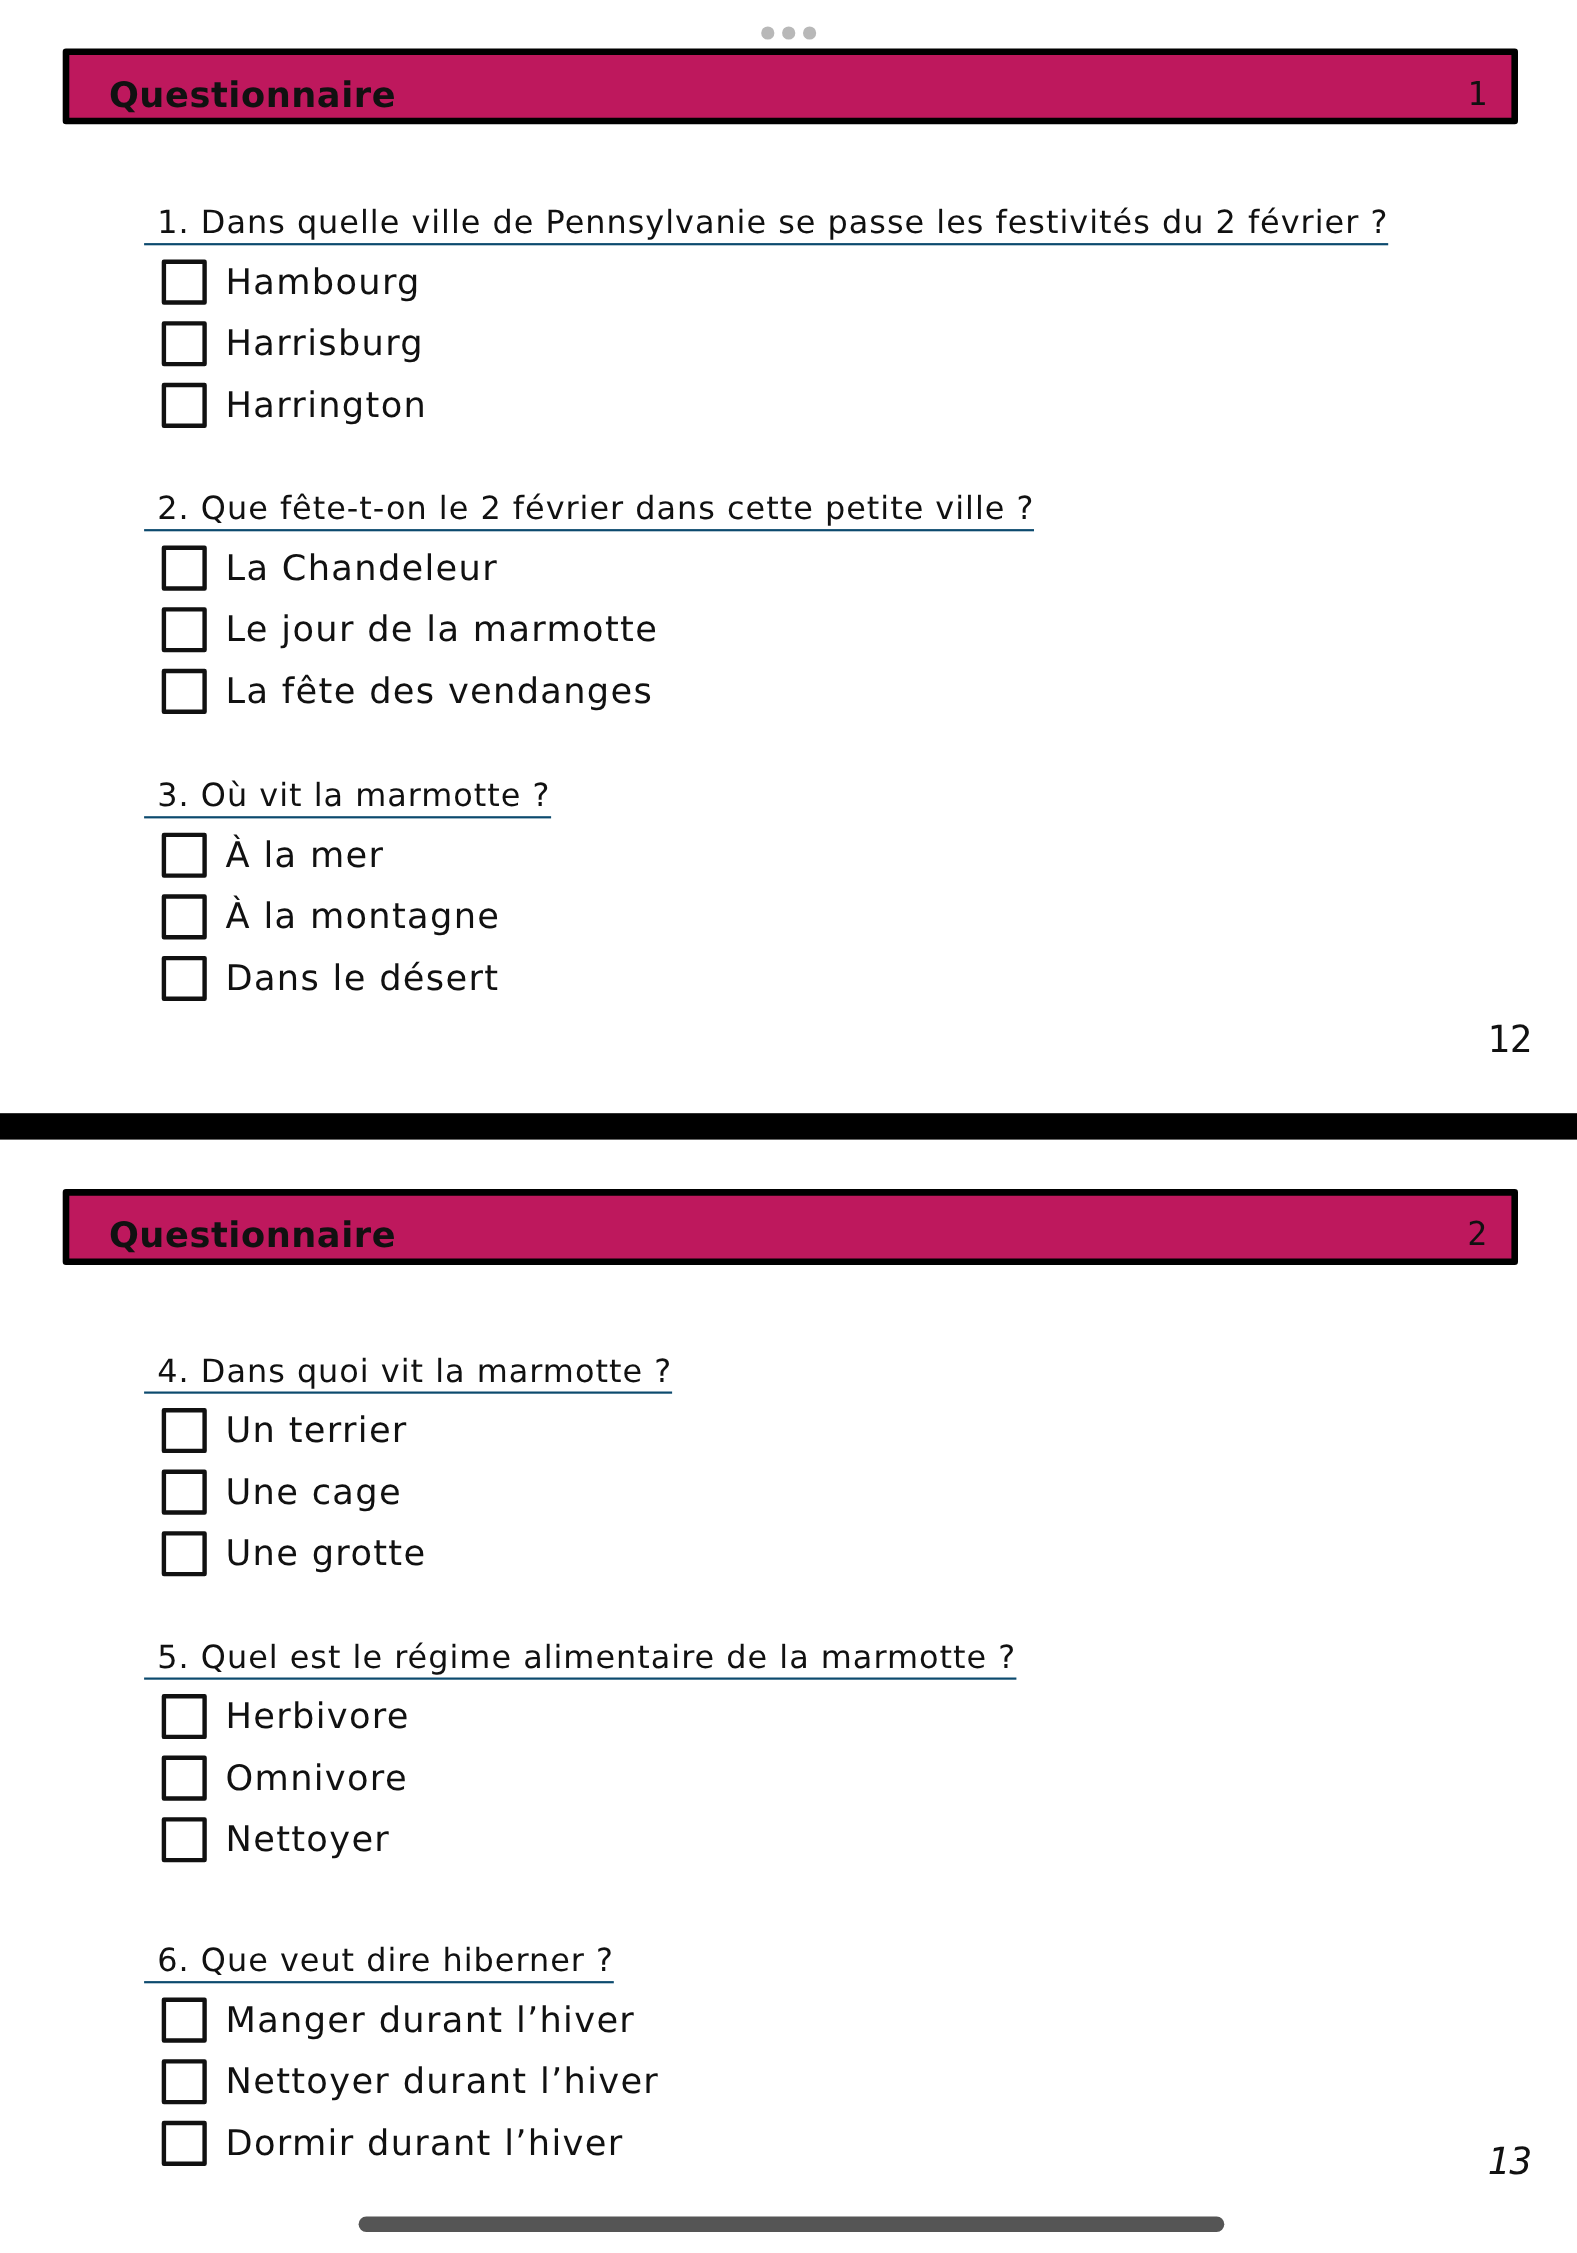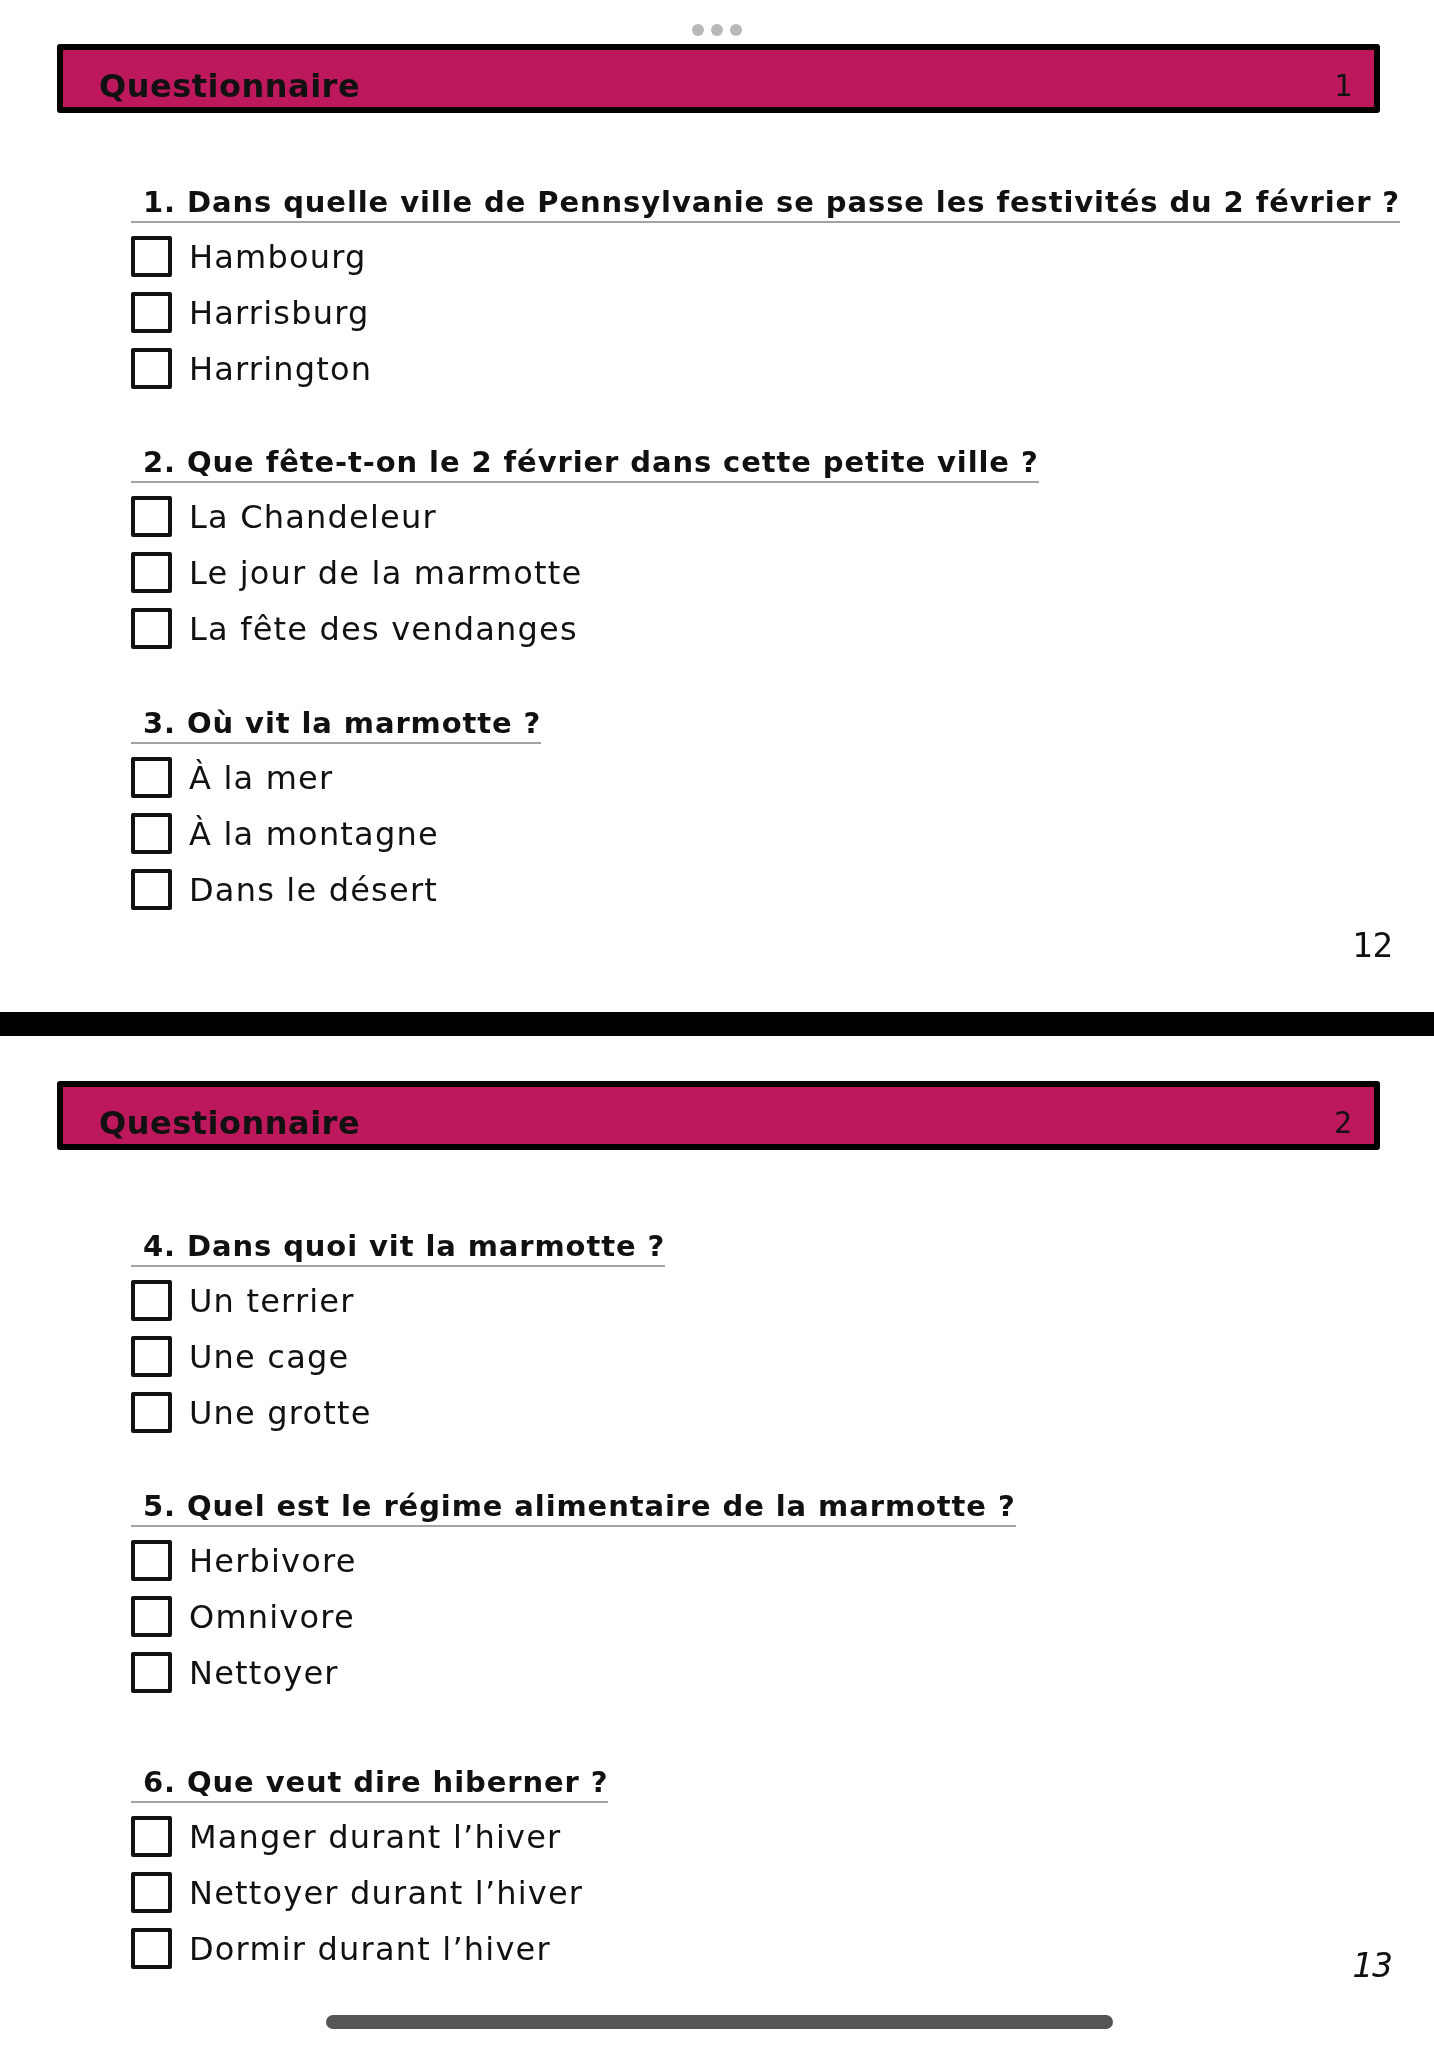--- a/index.html
+++ b/index.html
@@ -58,36 +58,36 @@
       font-size: 30px;
       line-height: 40px;
       font-family: "DejaVu Sans Mono", monospace;
     }
     .question {
       position: absolute;
       left: 131px;
     }
     .q-title {
       display: inline-block;
-      font-weight: bold;
+      font-weight: normal;
       font-size: 29px;
       letter-spacing: 0.9px;
       line-height: 34px;
       padding: 0 0 2px 12px;
-      border-bottom: 2px solid #a3a3a3;
+      border-bottom: 2px solid #0c4a6e;
       white-space: nowrap;
     }
     .options {
       margin-top: 14px;
     }
     .option {
       display: flex;
-      align-items: center;
       height: 57px;
       margin-top: -1px;
+      margin-left: 16px;
     }
     .checkbox {
       width: 41px;
       height: 41px;
       box-sizing: border-box;
       border: 4px solid #111;
       border-radius: 2px;
       background: #fff;
       flex: 0 0 41px;
       margin-bottom: 16px;

